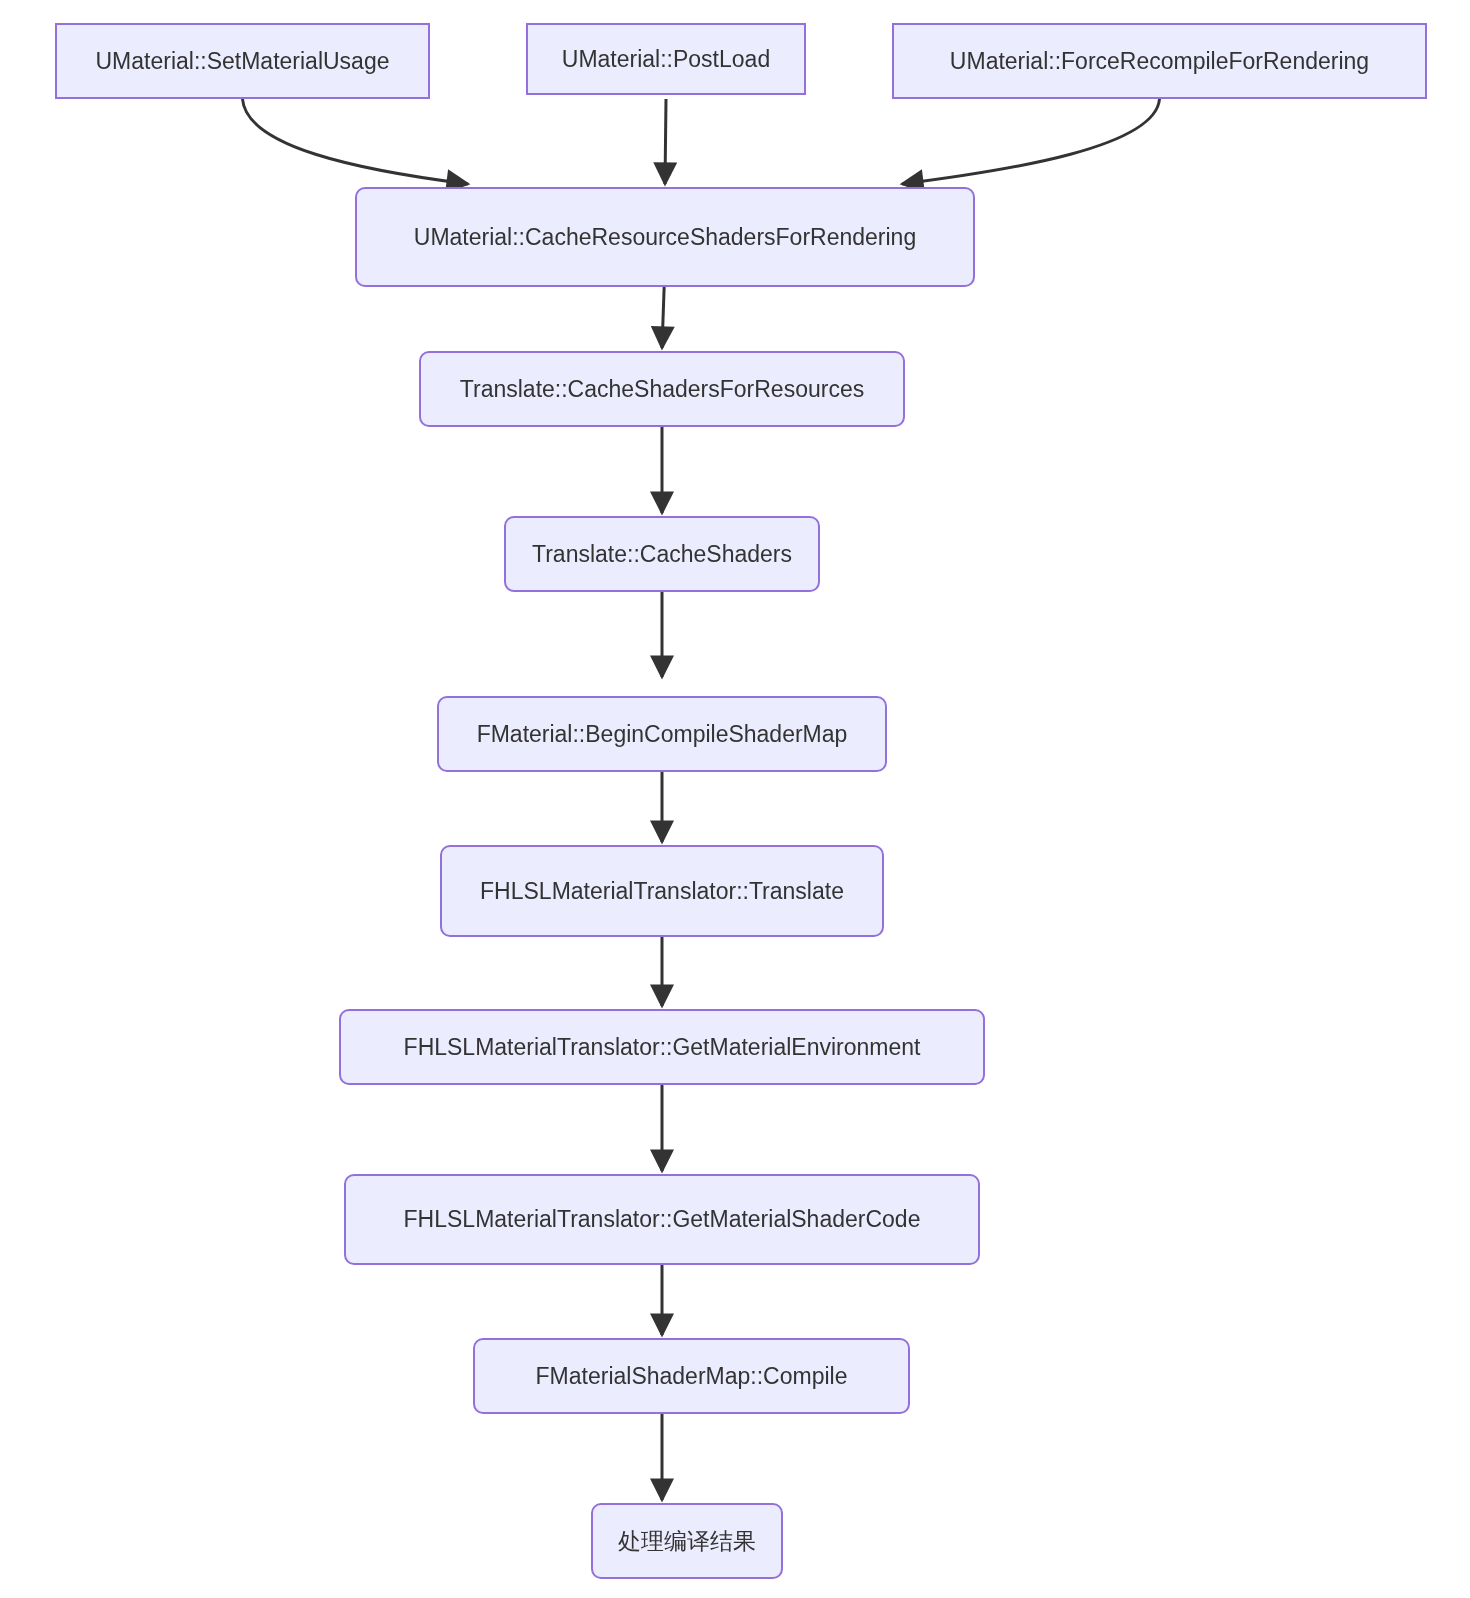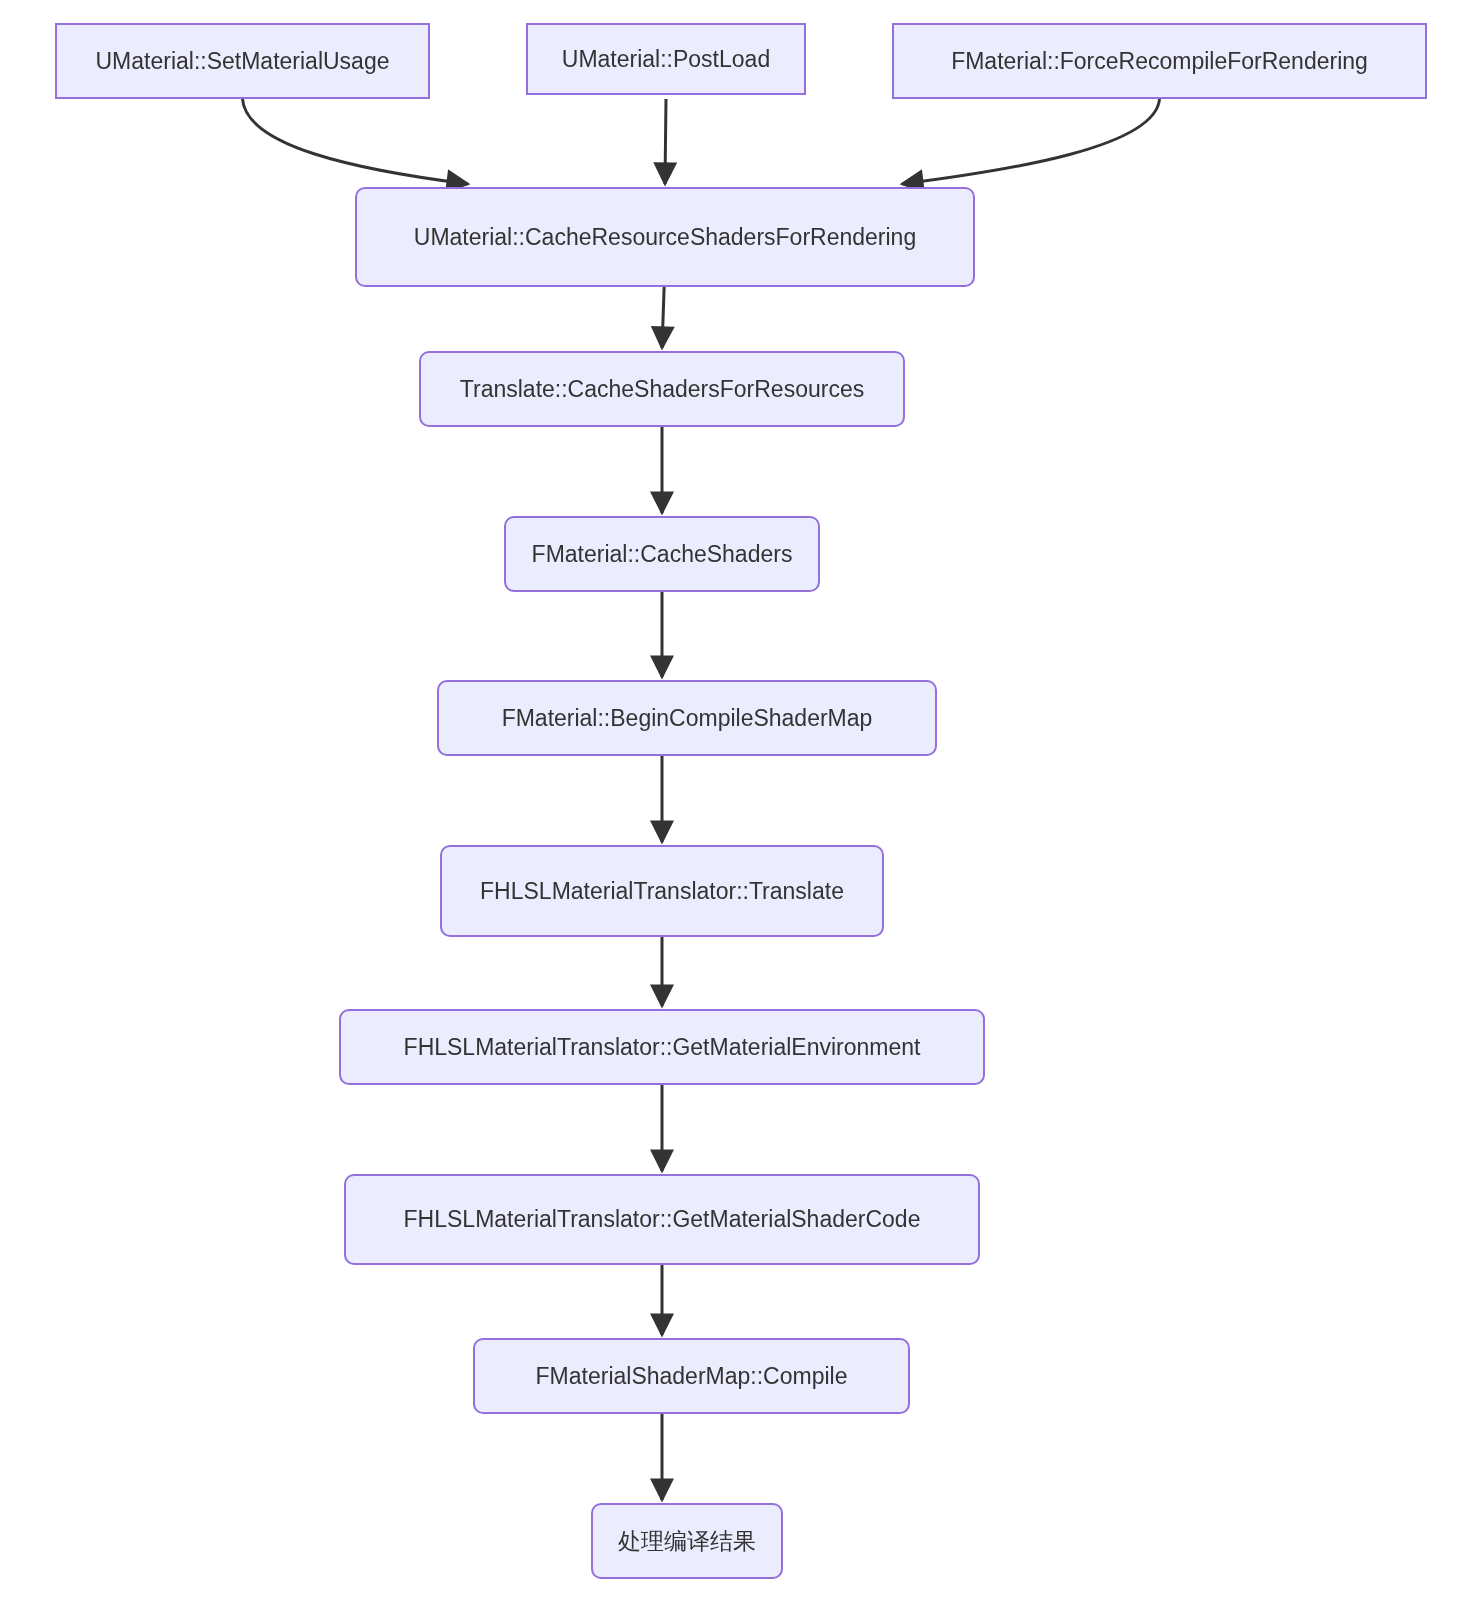--- a/index.html
+++ b/index.html
@@ -74,32 +74,32 @@
       </g>
   </svg>
   <div id="node-layer">
       <div class="node rect" style="left: 55px; top: 23px; width: 375px; height: 76px;">
         <span class="label">UMaterial::SetMaterialUsage</span>
       </div>
       <div class="node rect" style="left: 526px; top: 23px; width: 280px; height: 72px;">
         <span class="label">UMaterial::PostLoad</span>
       </div>
       <div class="node rect" style="left: 892px; top: 23px; width: 535px; height: 76px;">
-        <span class="label">FMaterial::ForceRecompileForRendering</span>
+        <span class="label">UMaterial::ForceRecompileForRendering</span>
       </div>
       <div class="node rounded" style="left: 355px; top: 187px; width: 620px; height: 100px;">
         <span class="label">UMaterial::CacheResourceShadersForRendering</span>
       </div>
       <div class="node rounded" style="left: 419px; top: 351px; width: 486px; height: 76px;">
         <span class="label">Translate::CacheShadersForResources</span>
       </div>
       <div class="node rounded" style="left: 504px; top: 516px; width: 316px; height: 76px;">
-        <span class="label">FMaterial::CacheShaders</span>
+        <span class="label">Translate::CacheShaders</span>
       </div>
-      <div class="node rounded" style="left: 437px; top: 680px; width: 500px; height: 76px;">
+      <div class="node rounded" style="left: 437px; top: 696px; width: 450px; height: 76px;">
         <span class="label">FMaterial::BeginCompileShaderMap</span>
       </div>
       <div class="node rounded" style="left: 440px; top: 845px; width: 444px; height: 92px;">
         <span class="label">FHLSLMaterialTranslator::Translate</span>
       </div>
       <div class="node rounded" style="left: 339px; top: 1009px; width: 646px; height: 76px;">
         <span class="label">FHLSLMaterialTranslator::GetMaterialEnvironment</span>
       </div>
       <div class="node rounded" style="left: 344px; top: 1174px; width: 636px; height: 91px;">
         <span class="label">FHLSLMaterialTranslator::GetMaterialShaderCode</span>

